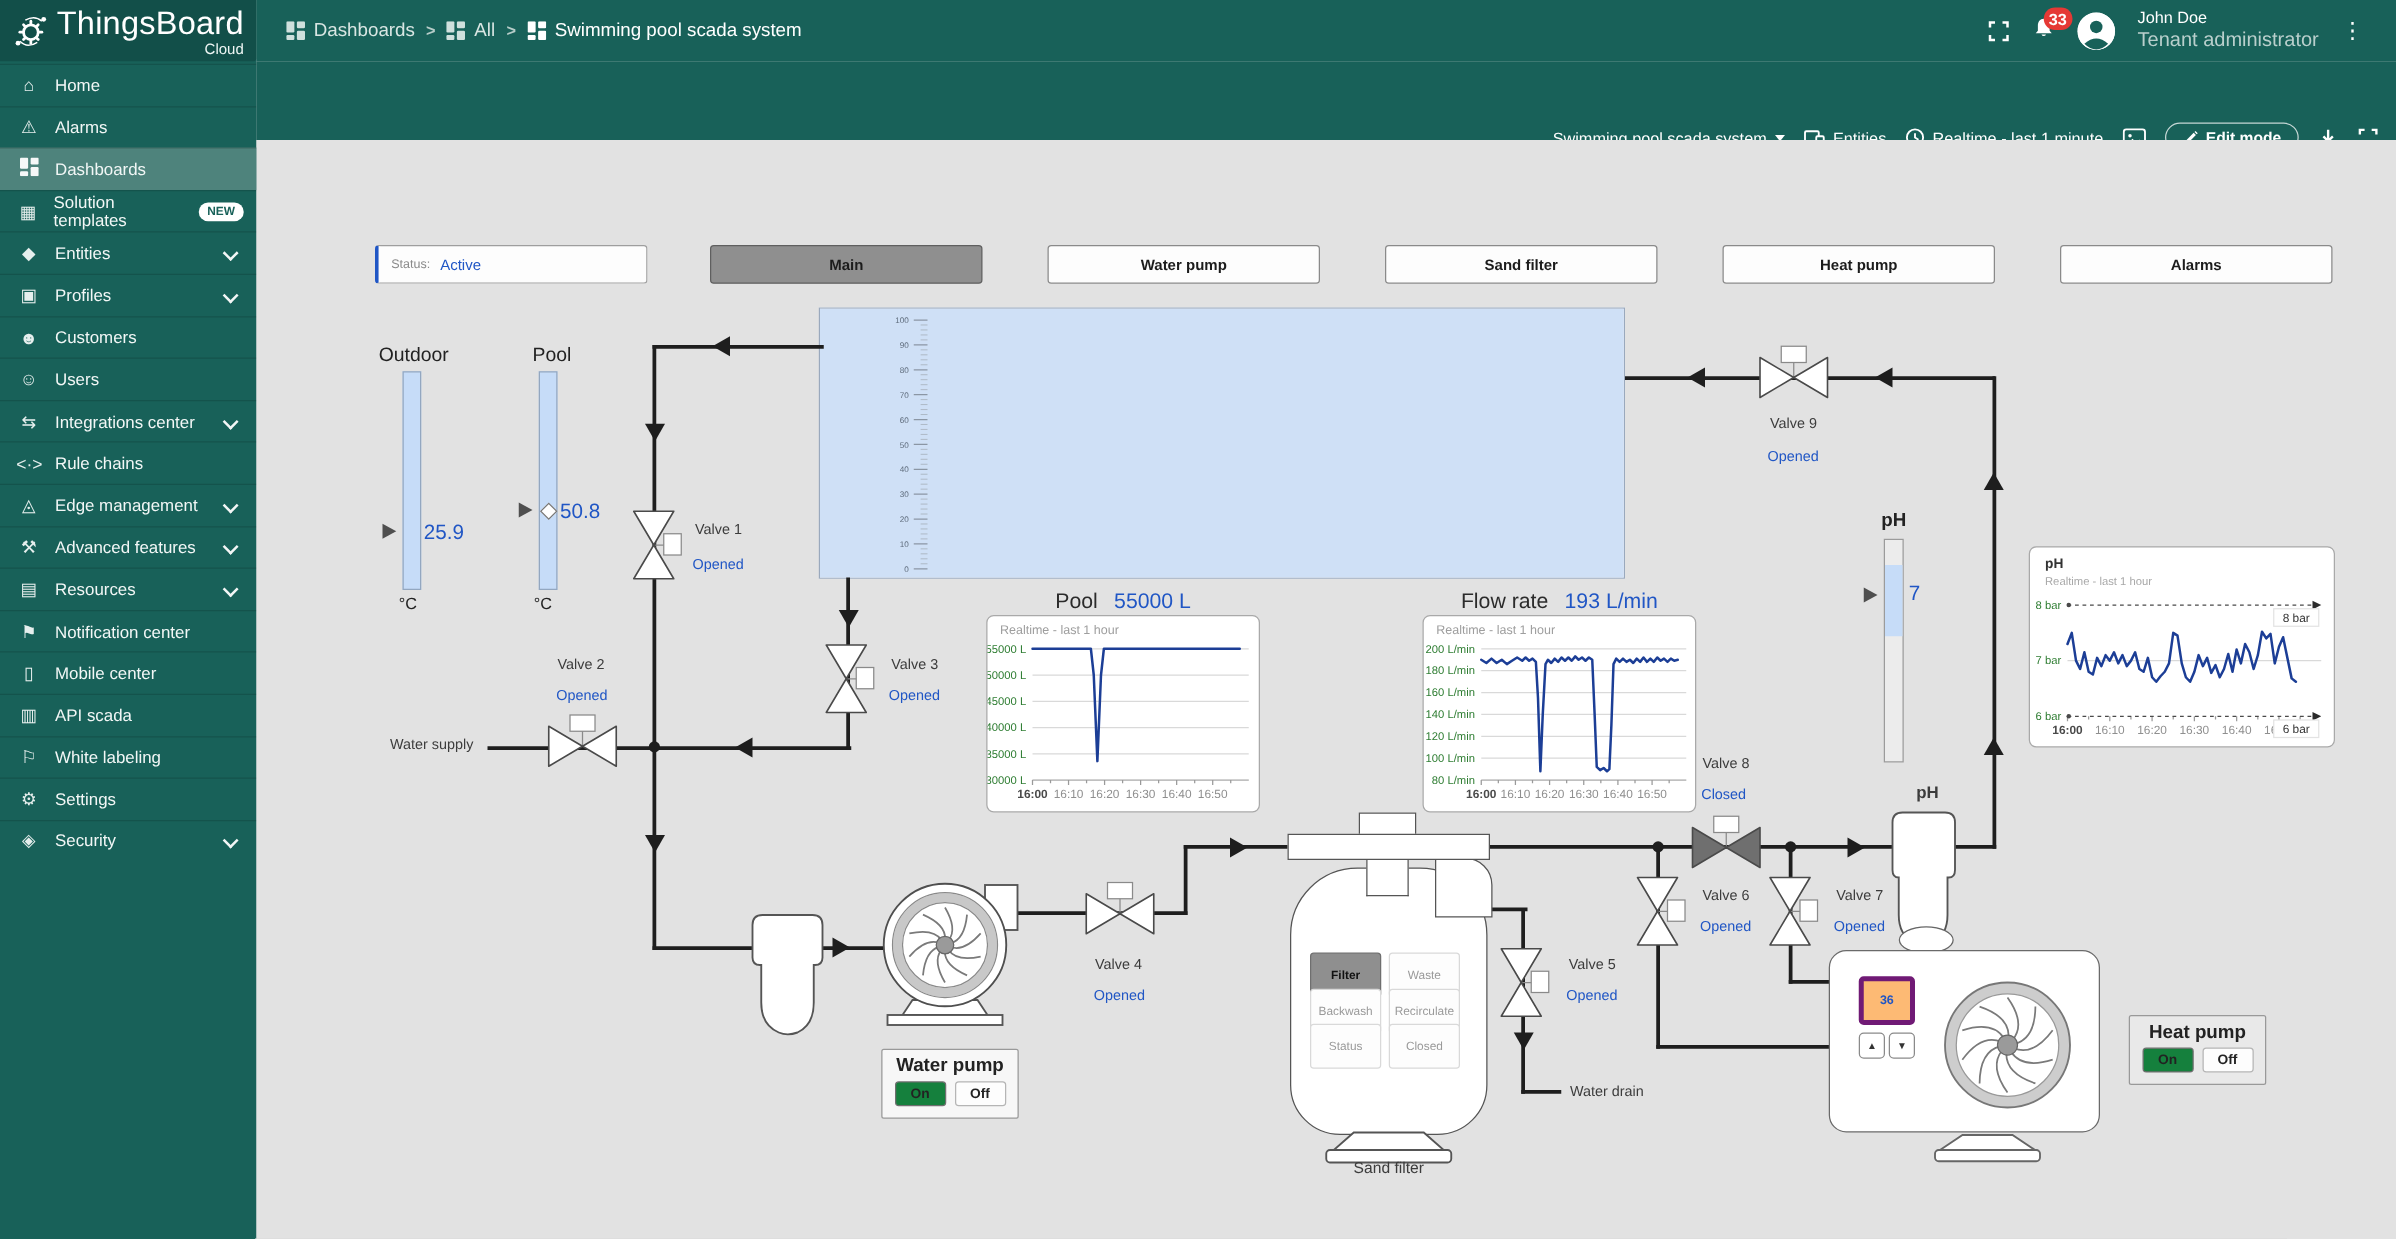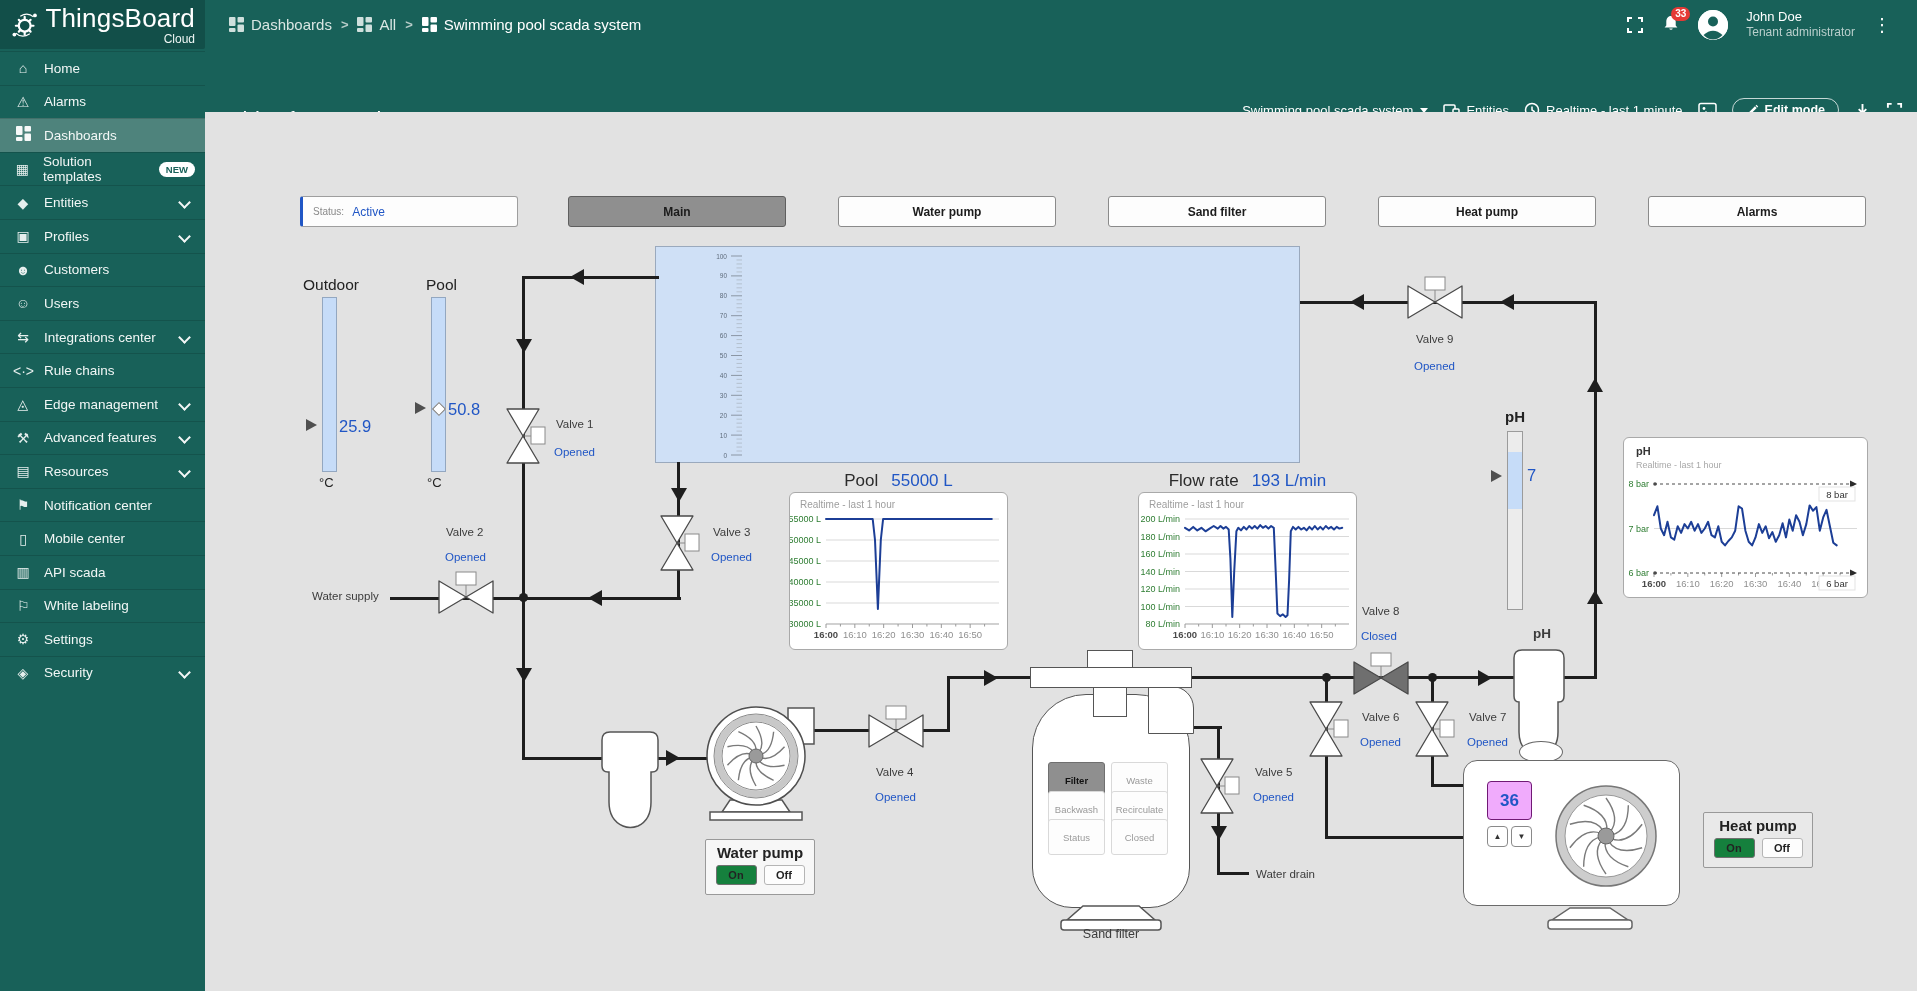--- a/index.html
+++ b/index.html
@@ -7,26 +7,26 @@
          font-family:"Liberation Sans","DejaVu Sans",sans-serif;background:#e2e2e2}
   
   .topbar{position:absolute;left:205px;top:0;right:0;height:49px;background:#186159;
           display:flex;align-items:center;color:#fff}
   .crumbs{display:flex;align-items:center;gap:9px;padding-left:24px;font-size:15px;color:#d9e6e3}
   .crumb{display:flex;align-items:center;gap:7px;cursor:pointer}
   .crumb.last{color:#fff}
   .crumb-sep{color:#b7cdc9;font-size:13px;font-weight:bold}
   .top-right{margin-left:auto;display:flex;align-items:center;gap:18px;padding-right:26px}
   .bell-wrap{position:relative}
-  .badge{position:absolute;top:-7px;left:9px;background:#e53935;color:#fff;font-size:10px;
+  .badge{position:absolute;top:-7px;left:9px;background:#e53935;color:#fff;font-size:13px;
          border-radius:9px;padding:1.5px 4px;font-weight:bold}
   .avatar{width:30px;height:30px;border-radius:50%;background:#fff;display:flex;align-items:center;justify-content:center}
   .who{line-height:1.25}
   .who .nm{font-size:13px;color:#fff}
-  .who .rl{font-size:12px;color:#b9cfcc}
+  .who .rl{font-size:16px;color:#b9cfcc}
   .dots{font-size:18px;color:#fff;letter-spacing:0;cursor:pointer}
   
   .sidebar{position:absolute;left:0;top:0;width:205px;height:991px;background:#186159;z-index:20}
   .logo{height:49px;background:#124f49;display:flex;align-items:center;gap:6px;padding:0 10px;border-radius:0 0 2px 0}
   .logo-text{color:#fff;line-height:1}
   .logo-text .big{font-size:26px;font-weight:500;letter-spacing:.2px}
   .logo-text .sub{display:block;text-align:right;font-size:12px;margin-top:2px;color:#eef6f4}
   .nav{position:absolute;top:51px;left:0;right:0}
   .nitem{height:32.6px;display:flex;align-items:center;gap:11px;padding:0 10px 0 13px;
          color:#f2f7f6;font-size:13.5px;border-top:1px solid rgba(0,0,0,.14);cursor:pointer;position:relative}
@@ -103,22 +103,22 @@
   .sandbtn{position:absolute;width:57px;height:36px;background:#fdfdfd;border:1px solid #d9d9d9;border-radius:3px;
            box-sizing:border-box;display:flex;align-items:center;justify-content:center;font-size:9.5px;color:#9a9a9a;cursor:pointer;z-index:6}
   .sandbtn.sel{background:#8f8f8f;border-color:#6f6f6f;color:#111;font-weight:bold}
   .plabel{position:absolute;font-size:11.5px;color:#3c3c3c;z-index:7;white-space:nowrap}
   .wcard{position:absolute;border:1px solid #999;border-radius:2px;box-sizing:border-box;z-index:6;text-align:center}
   .wcard .wt{font-size:15px;font-weight:bold;color:#222;margin-top:4px}
   .onoff{display:flex;justify-content:center;gap:7px;margin-top:4px}
   .oobtn{width:41px;height:20px;border:1px solid #b5b5b5;border-radius:3px;background:#fdfdfd;box-sizing:border-box;
          font-size:11px;font-weight:bold;color:#222;display:flex;align-items:center;justify-content:center;cursor:pointer}
   .oobtn.sel{background:#15803d;border-color:#6f6f6f}
-  .dis{position:absolute;background:#f0abfc;border:1px solid #701a75;border-radius:4px;box-sizing:border-box;
-       display:flex;align-items:center;justify-content:center;font-size:17px;font-weight:bold;color:#2056c5;z-index:6}
+  .dis{position:absolute;background:#fdba74;border:4px solid #701a75;border-radius:4px;box-sizing:border-box;
+       display:flex;align-items:center;justify-content:center;font-size:10px;font-weight:bold;color:#2056c5;z-index:6}
   .step{position:absolute;width:21px;height:21px;background:#fff;border:1px solid #8a8a8a;border-radius:4px;
         box-sizing:border-box;display:flex;align-items:center;justify-content:center;font-size:8px;color:#333;cursor:pointer;z-index:6}
 </style>
 </head>
 <body>
 
 <div class="stage">
 
   <svg width="0" height="0" style="position:absolute" aria-hidden="true">
     <defs>

